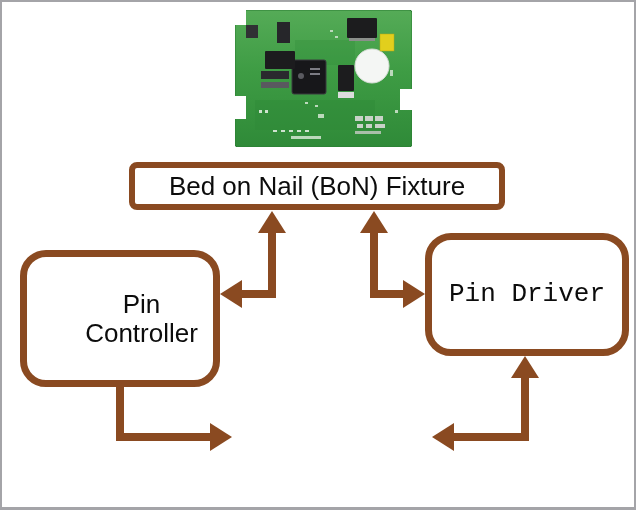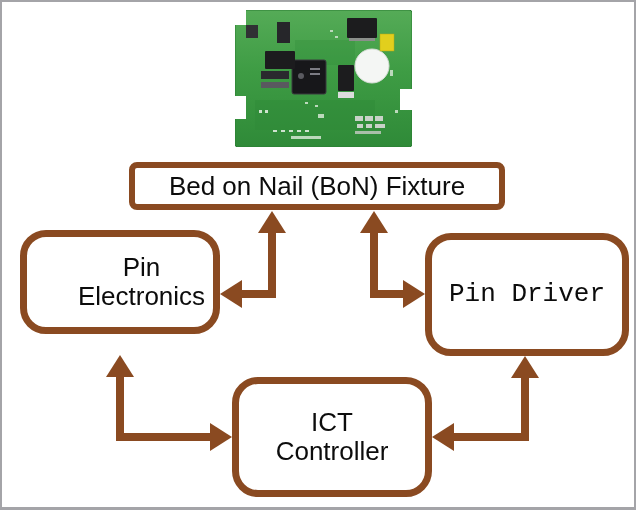--- a/index.html
+++ b/index.html
@@ -28,21 +28,21 @@
     color:#0c0c0c;
     font-size:26px;
     line-height:29px;
     z-index:3;
   }
   .node-bon{
     left:127px;top:160px;width:376px;height:48px;
     border-width:6px;border-radius:8px;
     flex-direction:row;line-height:36px;text-align:center;
   }
-  .node-pmi{left:18px;top:228px;width:200px;height:104px;padding-left:43px;}
+  .node-pmi{left:18px;top:248px;width:200px;height:137px;padding-left:43px;}
   .node-pde{left:423px;top:231px;width:204px;height:123px;font-family:Liberation Mono, monospace;}
   .node-ict{left:230px;top:375px;width:200px;height:120px;}
   
   .stem{position:absolute;background:#8a4a21;z-index:2;}
   .head{position:absolute;width:0;height:0;z-index:2;}
   .head-up{
     border-left:14px solid transparent;
     border-right:14px solid transparent;
     border-bottom:22px solid #8a4a21;
   }
@@ -152,31 +152,27 @@
       </g>
     </svg>
   </div>
 
   <div class="node node-bon">
     <span>Bed on Nail (BoN) Fixture</span>
   </div>
 
   <div class="node node-pmi">
     <div>Pin</div>
-    <div>Electronics</div>
+    <div>Controller</div>
   </div>
 
   <div class="node node-pde">
     <div>Pin Driver</div>
   </div>
 
-  <div class="node node-ict">
-    <div>ICT</div>
-    <div>Controller</div>
-  </div>
 
   <div>
     <div class="stem c1-v"></div>
     <div class="stem c1-h"></div>
     <div class="head head-up c1-up"></div>
     <div class="head head-left c1-left"></div>
   </div>
 
   <div>
     <div class="stem c2-v"></div>

